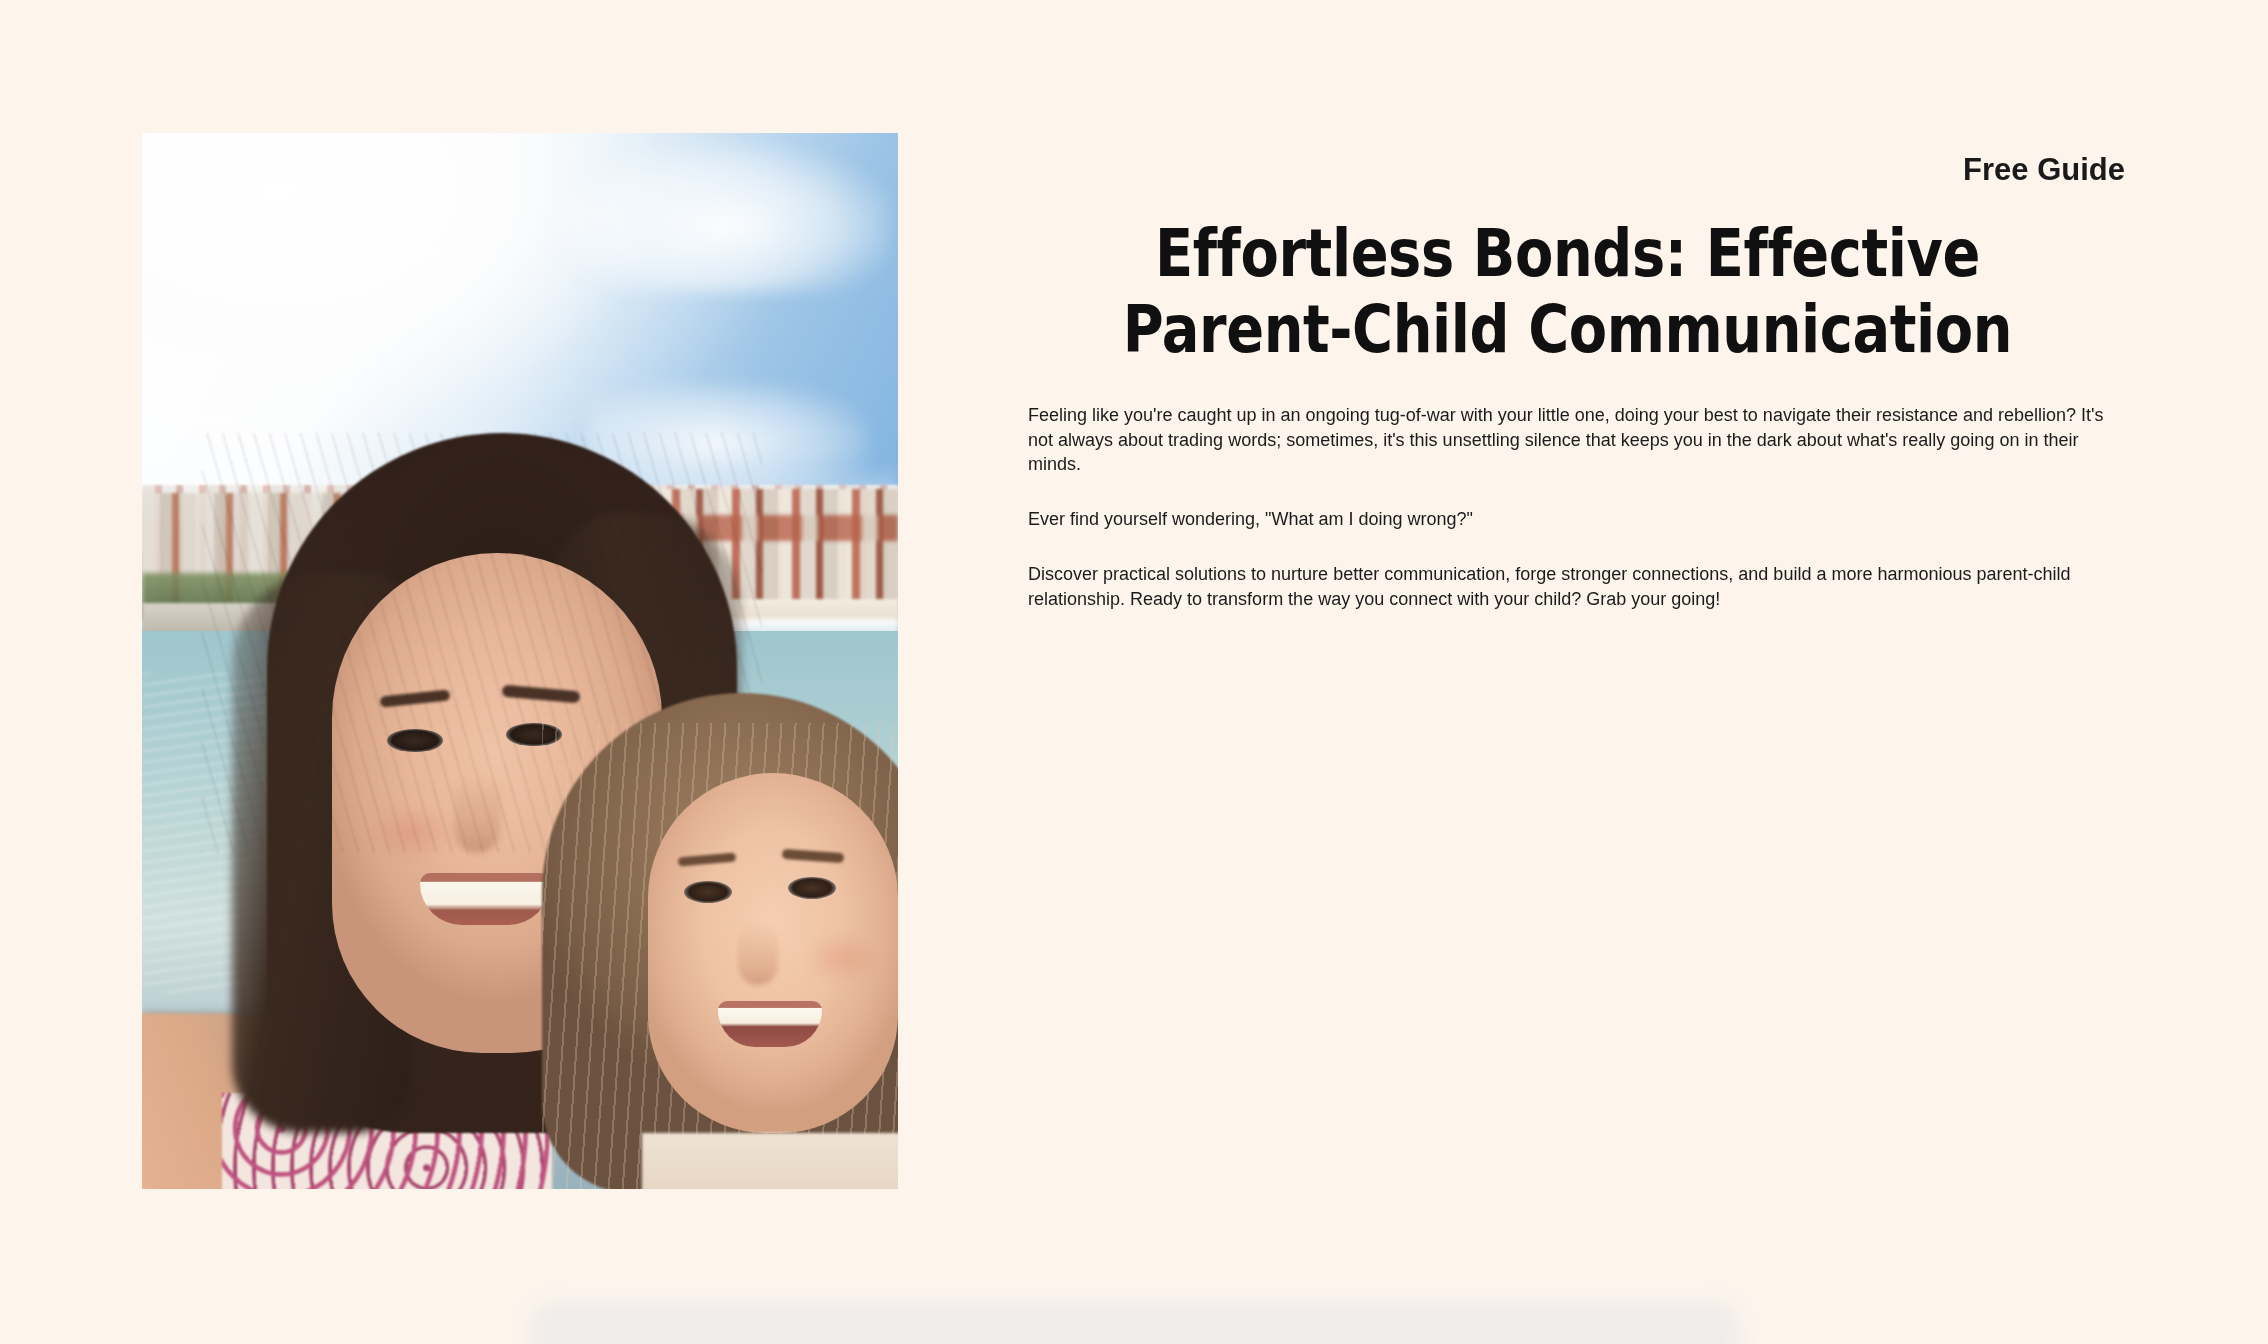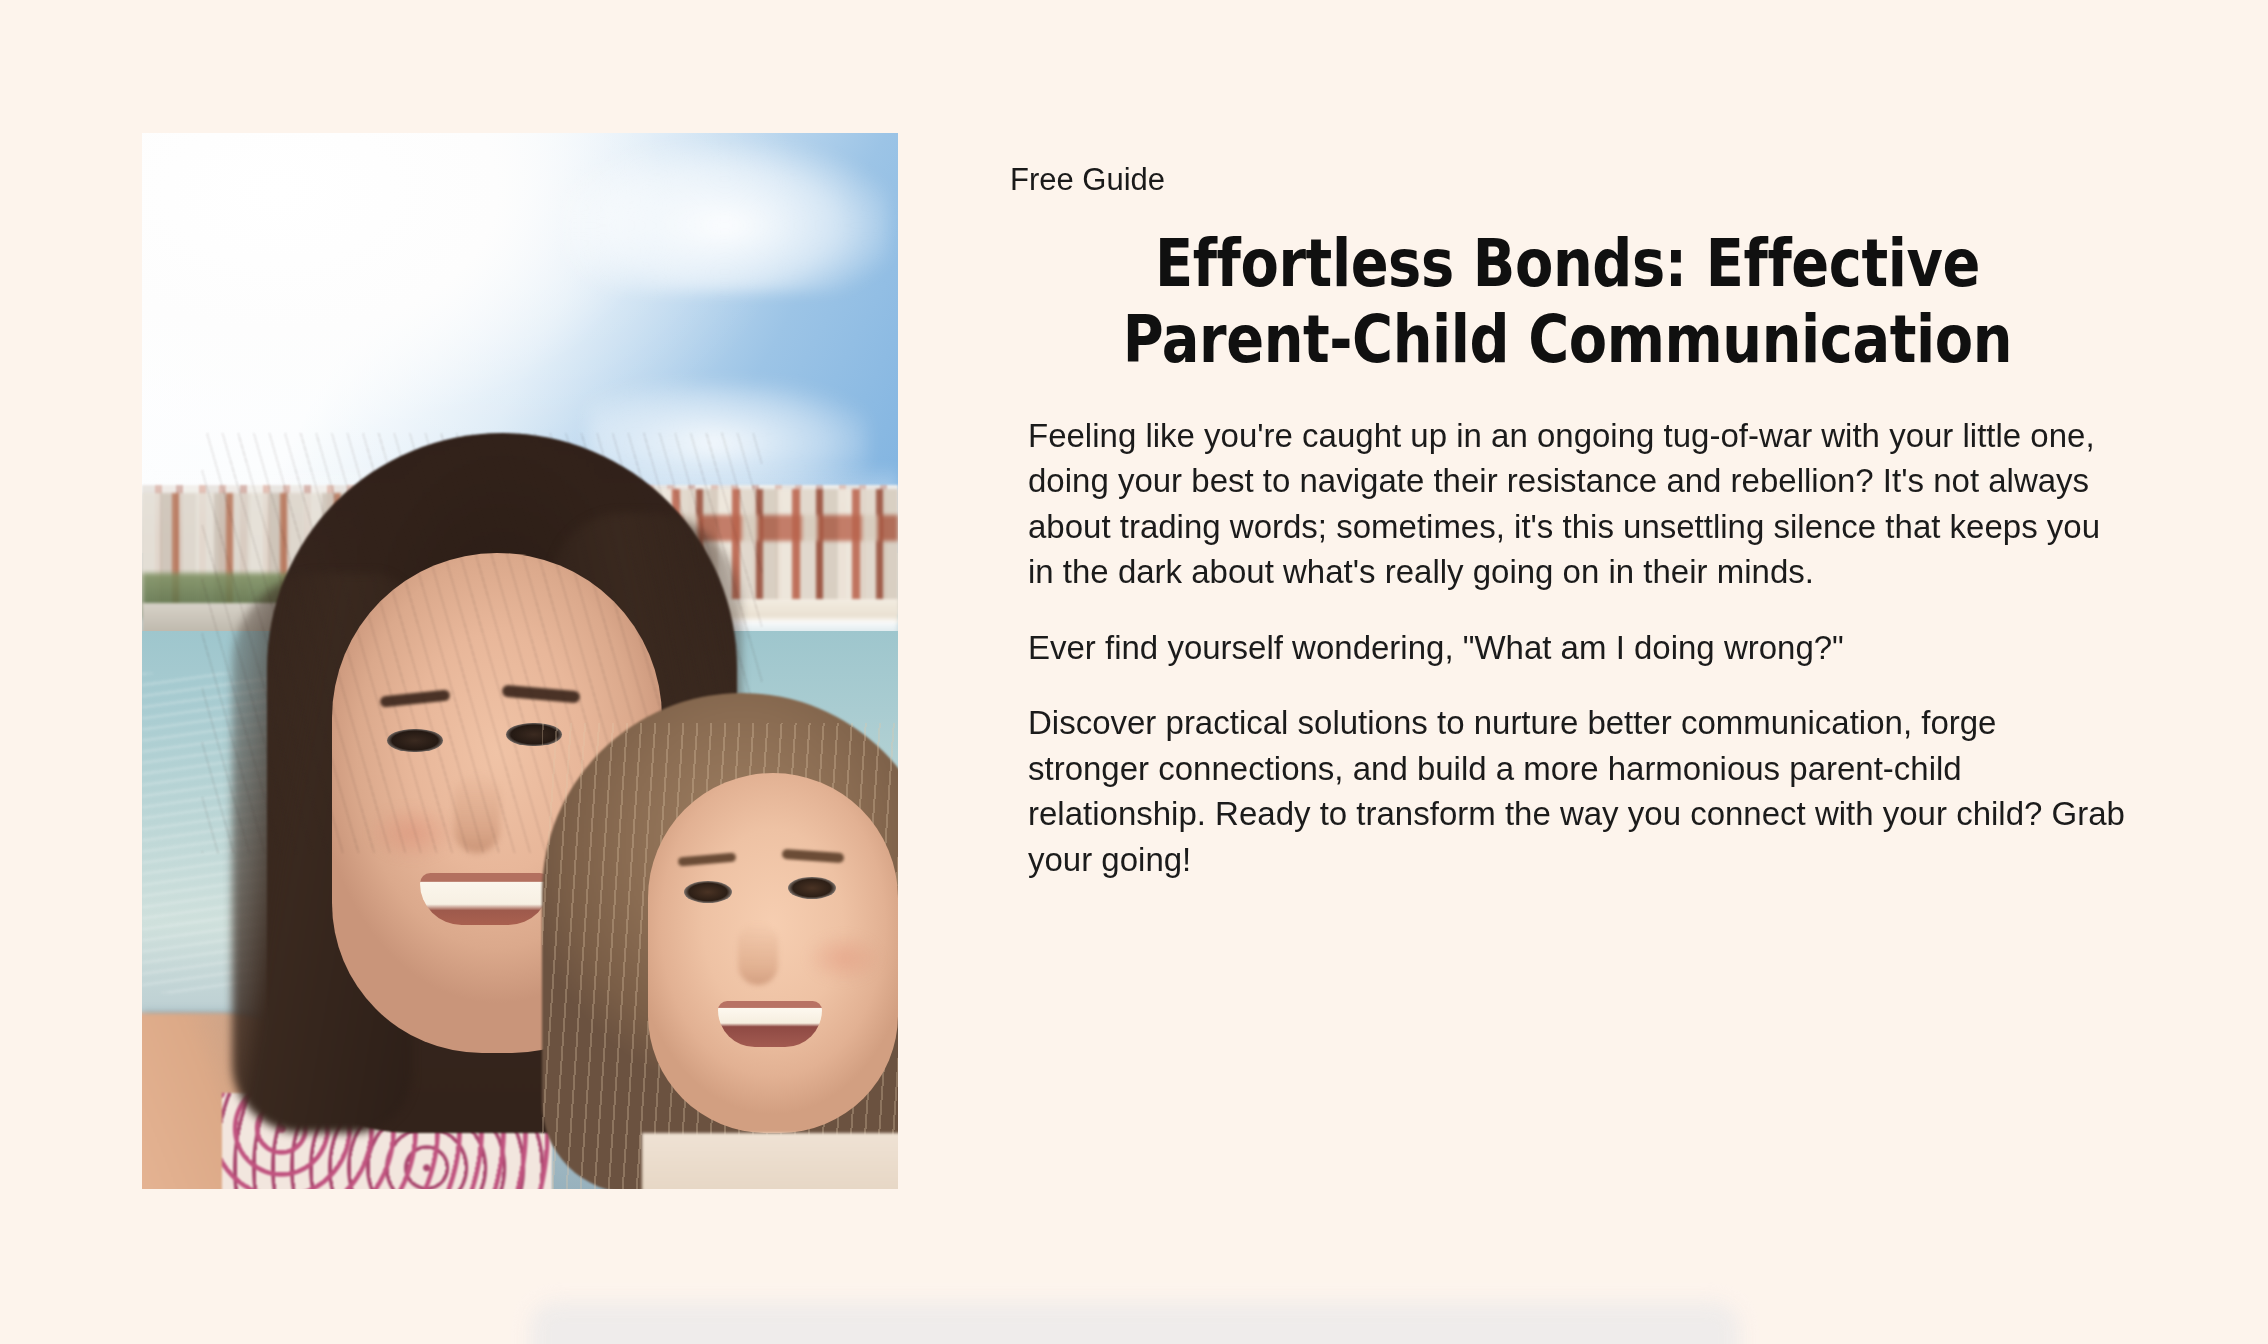--- a/index.html
+++ b/index.html
@@ -286,44 +286,44 @@
     left: 500px; top: 1000px; width: 300px; height: 60px;
     background: linear-gradient(180deg, #efe2d4 0%, #e6d6c4 100%);
     filter: blur(1.5px);
   }
 
   
   .eyebrow {
     font-size: 31px;
     line-height: 1.3;
     color: #1a1a1a;
-    text-align: left;
-    margin: 10px 0 26px 0;
-    font-weight: 400;
+    text-align: right;
+    margin: 0 0 26px 0;
+    font-weight: 700;
   }
   .headline {
     font-family: "Liberation Sans Narrow", "DejaVu Sans Condensed", "Liberation Sans", sans-serif;
     font-stretch: condensed;
     font-size: 66px;
     line-height: 1.14;
     font-weight: 700;
     color: #101010;
     text-align: center;
     letter-spacing: -0.4px;
     margin: 0 0 36px 0;
     transform: scaleX(.94);
     transform-origin: center;
   }
   .body-block {
     padding-left: 18px;
     padding-right: 0;
     max-width: 1112px;
   }
   .body-block p {
-    font-size: 33px;
+    font-size: 18px;
     line-height: 1.38;
     color: #1b1b1b;
     margin: 0 0 30px 0;
     font-weight: 400;
   }
   .body-block p:last-child { margin-bottom: 0; }
 </style>
 </head>
 <body>
 

